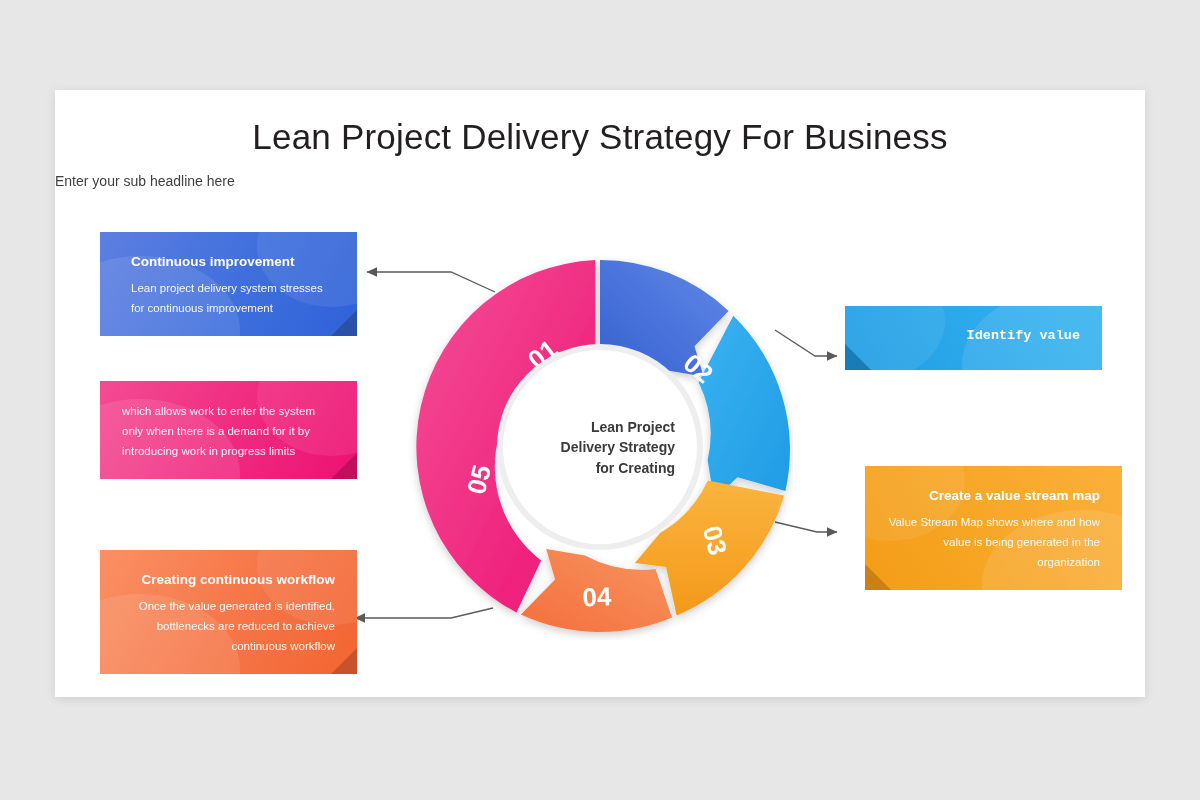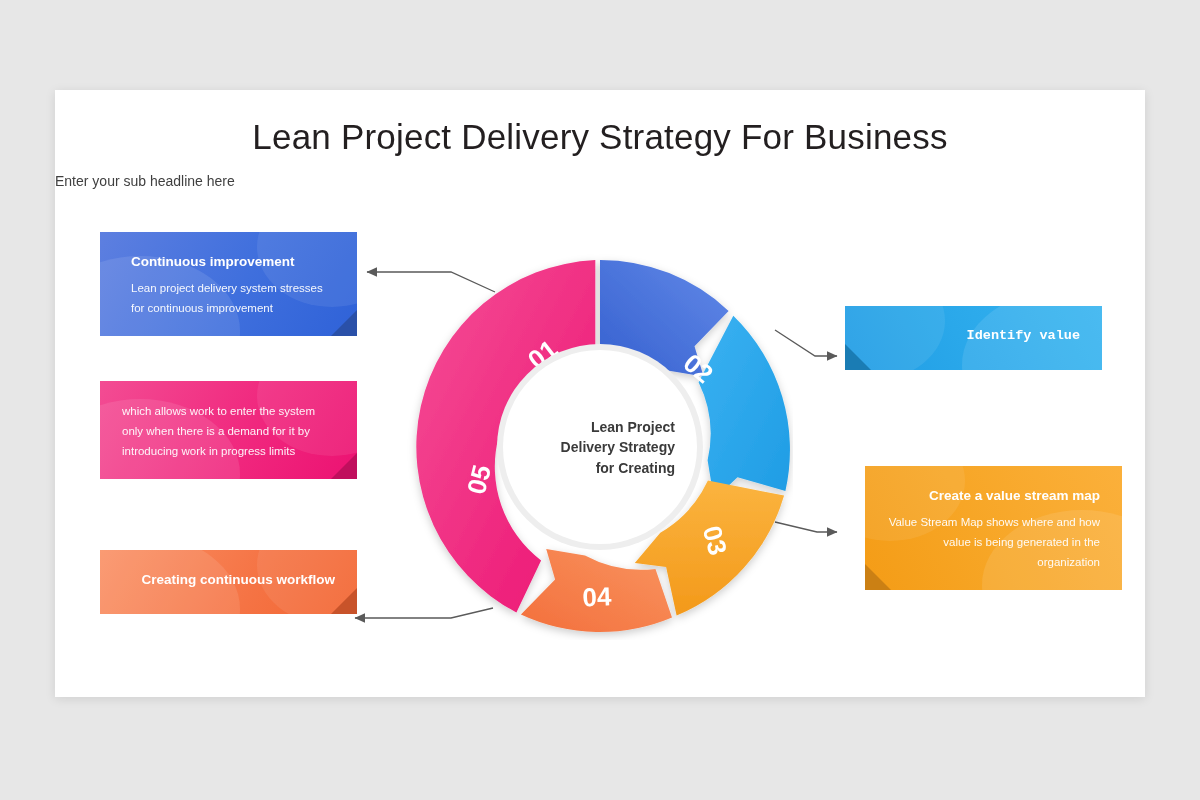--- a/index.html
+++ b/index.html
@@ -261,20 +261,21 @@
     <span class="blob b1"></span>
     <span class="blob b2"></span>
     <div class="card-body">which allows work to enter the system only when there is a demand for it by introducing work in progress limits</div>
     <span class="fold"></span>
   </div>
 
   <div class="card left" id="card-04">
     <span class="blob b1"></span>
     <span class="blob b2"></span>
     <div class="card-title">Creating continuous workflow</div>
+    <div class="card-body">Once the value generated is identified, bottlenecks are reduced to achieve continuous workflow</div>
     <span class="fold"></span>
   </div>
 
   <div class="card right" id="card-02">
     <span class="blob b1"></span>
     <span class="blob b2"></span>
     <div class="card-title">Identify value</div>
     <span class="fold"></span>
   </div>
 

